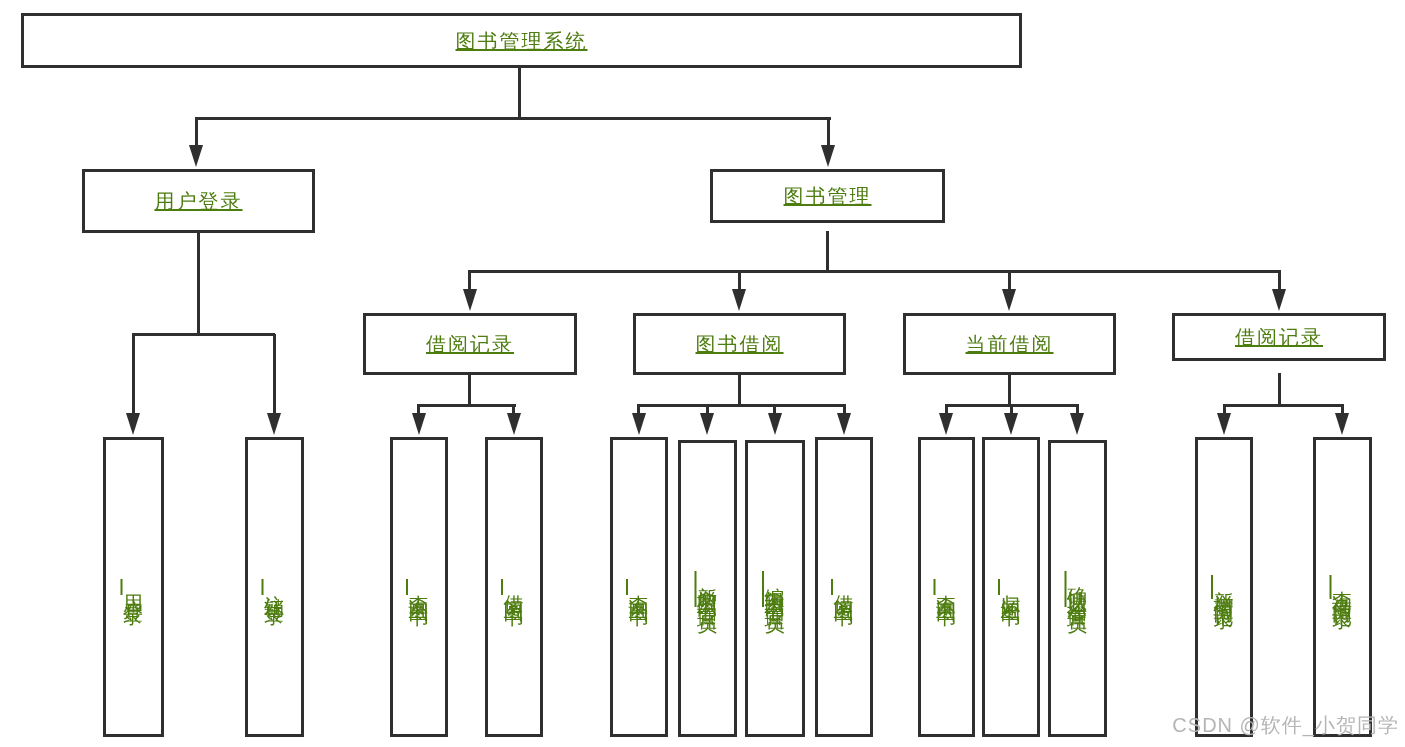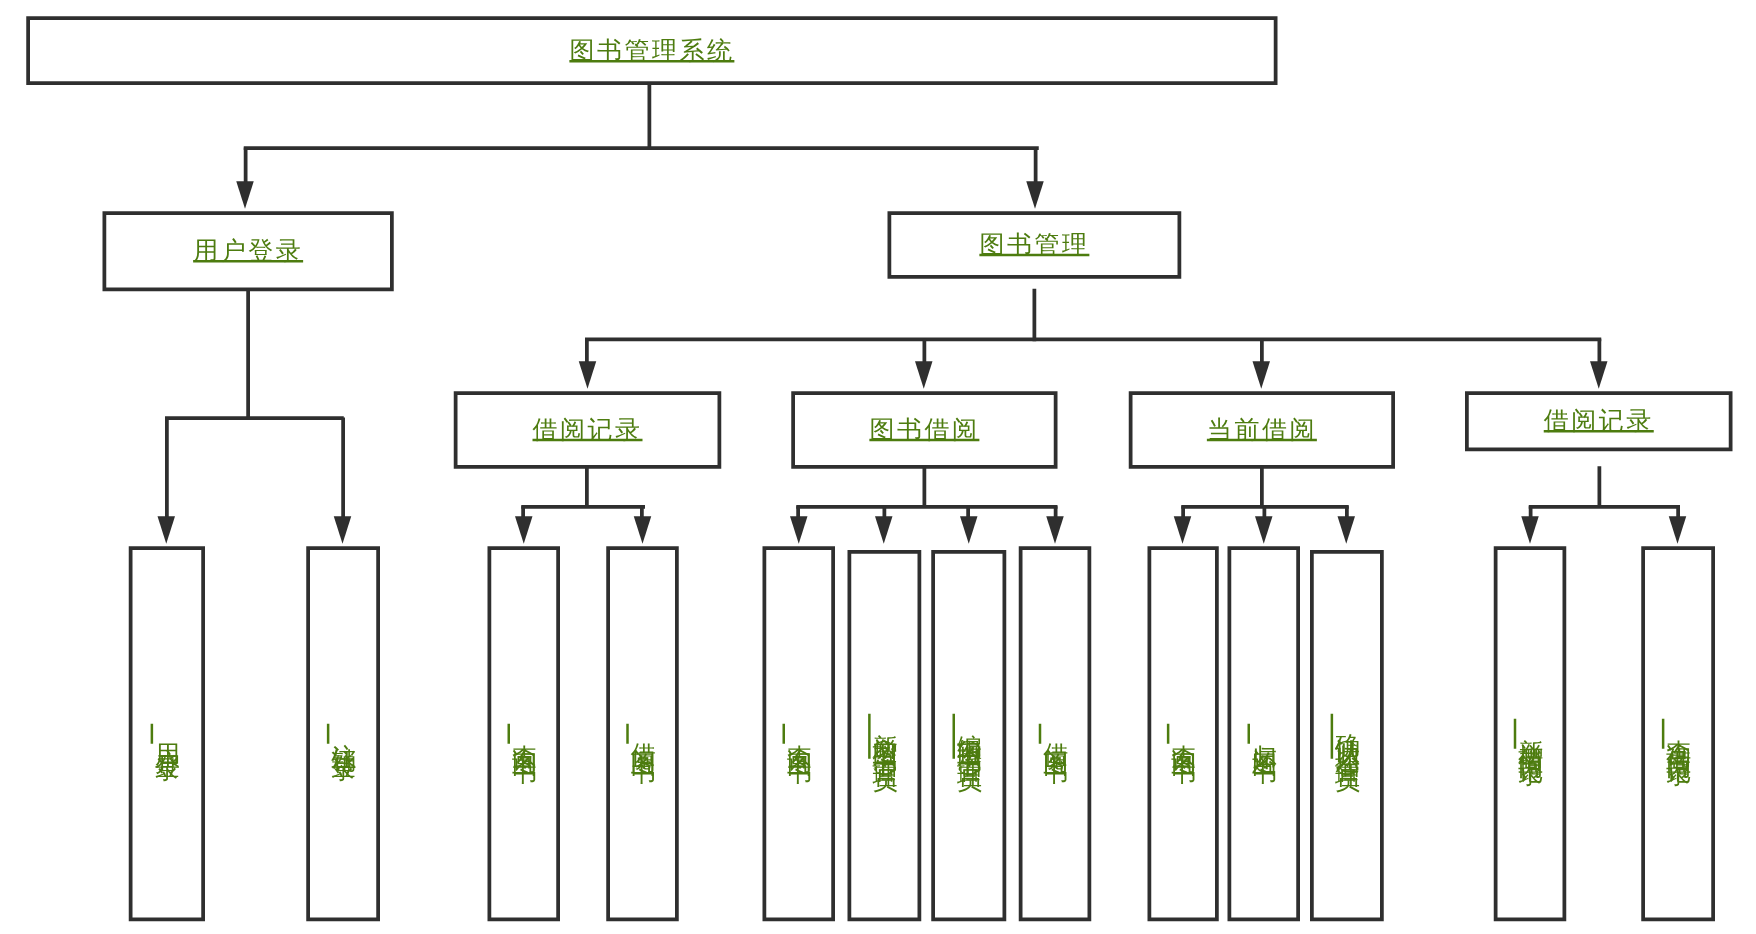--- a/index.html
+++ b/index.html
@@ -168,14 +168,15 @@
   <div class="vline" style="left:1076px;top:405px;height:11px"></div>
   <div class="arrowhead" style="left:1070px;top:413px"></div>
 
   <div class="vline" style="left:1278px;top:373px;height:33px"></div>
   <div class="hline" style="left:1223px;top:404px;width:121px"></div>
   <div class="vline" style="left:1223px;top:405px;height:11px"></div>
   <div class="arrowhead" style="left:1217px;top:413px"></div>
   <div class="vline" style="left:1341px;top:405px;height:11px"></div>
   <div class="arrowhead" style="left:1335px;top:413px"></div>
 
+  <div class="watermark">CSDN @软件_小贺同学</div>
 
 </div>
 
 </body></html>

